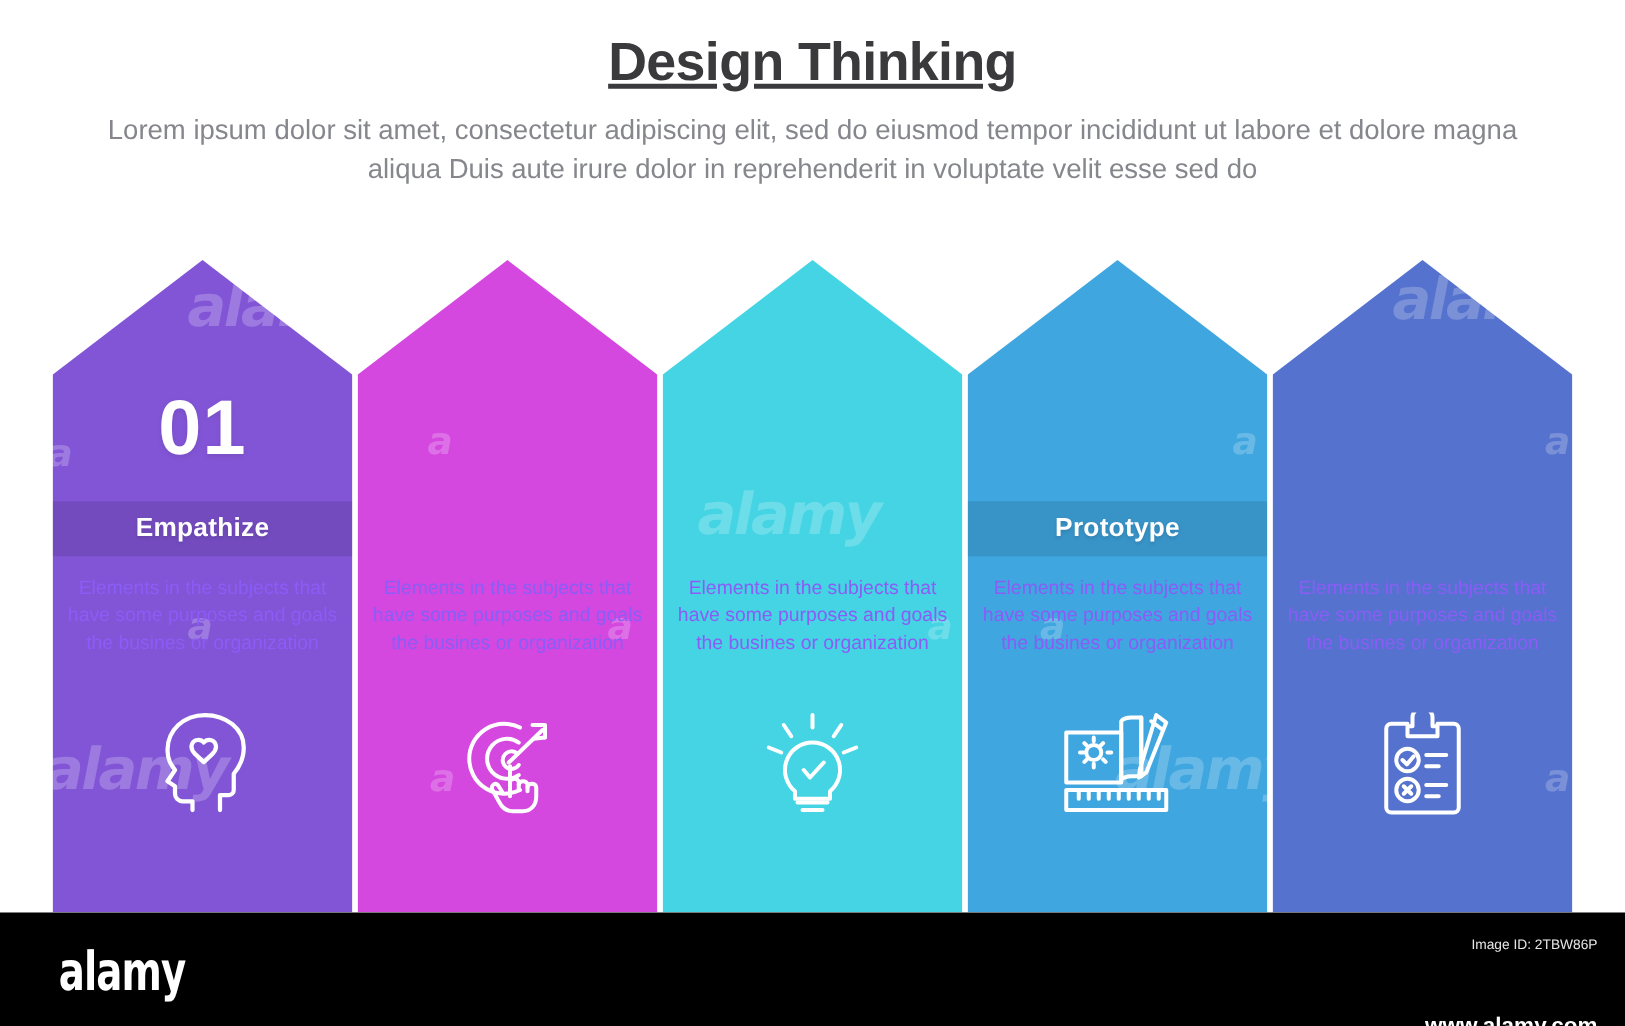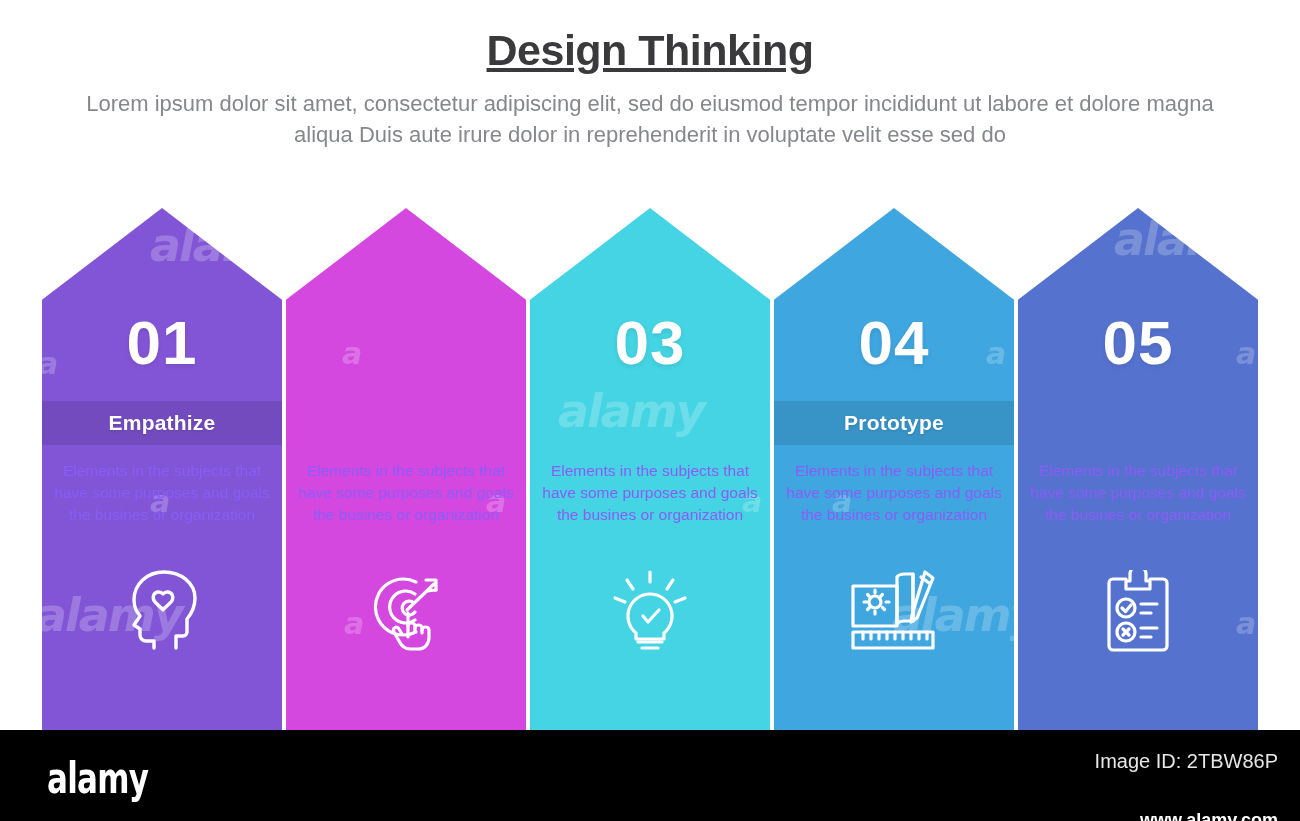--- a/index.html
+++ b/index.html
@@ -129,21 +129,21 @@
     font-size: 43px;
     font-weight: bold;
     color: #ffffff;
     letter-spacing: -1px;
     transform: scaleX(0.72);
     transform-origin: left center;
   }
   #image-id {
     position: absolute;
     right: 22px; top: 20px;
-    font-size: 20px;
+    font-size: 11px;
     color: #e6e6e6;
     text-align: right;
   }
   #alamy-url {
     position: absolute;
     right: 22px; top: 43px;
     font-size: 18px;
     font-weight: bold;
     color: #ffffff;
     text-align: right;
@@ -204,21 +204,20 @@
             <path d="M58 60c0-4 7-4 7 0v7c0 7-4 12-11 12h-8c-6 0-9-4-11-8l-5-9c-2-4 3-7 5-3l3 5"></path>
           </svg>
         </span>
       </div>
     </div>
 
     <div class="col">
       <div class="col-shape" style="background: rgb(68, 212, 227);"></div>
       <div class="wm wm-big" style="left:28px; top:176px;">alamy</div>
       <div class="wm wm-a" style="left:212px; top:276px;">a</div>
-      <div class="col-number">03</div>
       <div class="col-desc">Elements in the subjects that have some purposes and goals the  busines or organization</div>
       <div class="col-icon">
         <span>
           <svg width="78" height="84" viewBox="0 0 78 84" fill="none" stroke="#ffffff" stroke-width="3.2" stroke-linecap="round" stroke-linejoin="round">
             <path d="M39 2 v10"></path>
             <path d="M16 10 l6 9"></path>
             <path d="M62 10 l-6 9"></path>
             <path d="M4 28 l10 4"></path>
             <path d="M74 28 l-10 4"></path>
             <path d="M39 24a22 22 0 0 0-14 39v6h28v-6A22 22 0 0 0 39 24z"></path>
@@ -228,21 +227,20 @@
           </svg>
         </span>
       </div>
     </div>
 
     <div class="col">
         <div class="col-shape" style="background: rgb(63, 166, 224);"></div>
       <div class="wm wm-a" style="left:212px; top:128px;">a</div>
       <div class="wm wm-a" style="left:58px; top:276px;">a</div>
       <div class="wm wm-big" style="left:118px; top:380px;">alamy</div>
-      <div class="col-number">04</div>
       <div class="col-band">
         <span class="col-label">Prototype</span>
       </div>
       <div class="col-desc">Elements in the subjects that have some purposes and goals the  busines or organization</div>
       <div class="col-icon">
         <span>
           <svg width="90" height="82" viewBox="0 0 90 82" fill="none" stroke="#ffffff" stroke-width="3.2" stroke-linecap="round" stroke-linejoin="round">
             <rect x="4" y="16" width="44" height="40"></rect>
             <path d="M26 26a6 6 0 1 0 0 12 6 6 0 0 0 0-12z"></path>
             <path d="M26 20v3M26 41v3M18 32h-3M37 32h3M20.5 26.5l-2-2M33.5 37.5l2 2M31.5 26.5l2-2M20.5 37.5l-2 2"></path>
@@ -255,21 +253,20 @@
           </svg>
         </span>
       </div>
     </div>
 
     <div class="col">
       <div class="col-shape" style="background: rgb(85, 114, 206);"></div>
       <div class="wm wm-big" style="left:96px; top:4px;">alamy</div>
       <div class="wm wm-a" style="left:218px; top:128px;">a</div>
       <div class="wm wm-a" style="left:218px; top:398px;">a</div>
-      <div class="col-number">05</div>
       <div class="col-desc">Elements in the subjects that have some purposes and goals the  busines or organization</div>
       <div class="col-icon">
         <span>
           <svg width="70" height="84" viewBox="0 0 70 84" fill="none" stroke="#ffffff" stroke-width="3.2" stroke-linecap="round" stroke-linejoin="round">
             <path d="M23 9H10a4 4 0 0 0-4 4v63a4 4 0 0 0 4 4h50a4 4 0 0 0 4-4V13a4 4 0 0 0-4-4H47"></path>
             <path d="M27 4a8 8 0 0 1 16 0v7h4v8H23v-8h4z"></path>
             <circle cx="23" cy="38" r="9"></circle>
             <path d="M19 38l3.5 3.5L28 35"></path>
             <path d="M38 34h16M38 43h10"></path>
             <circle cx="23" cy="62" r="9"></circle>

